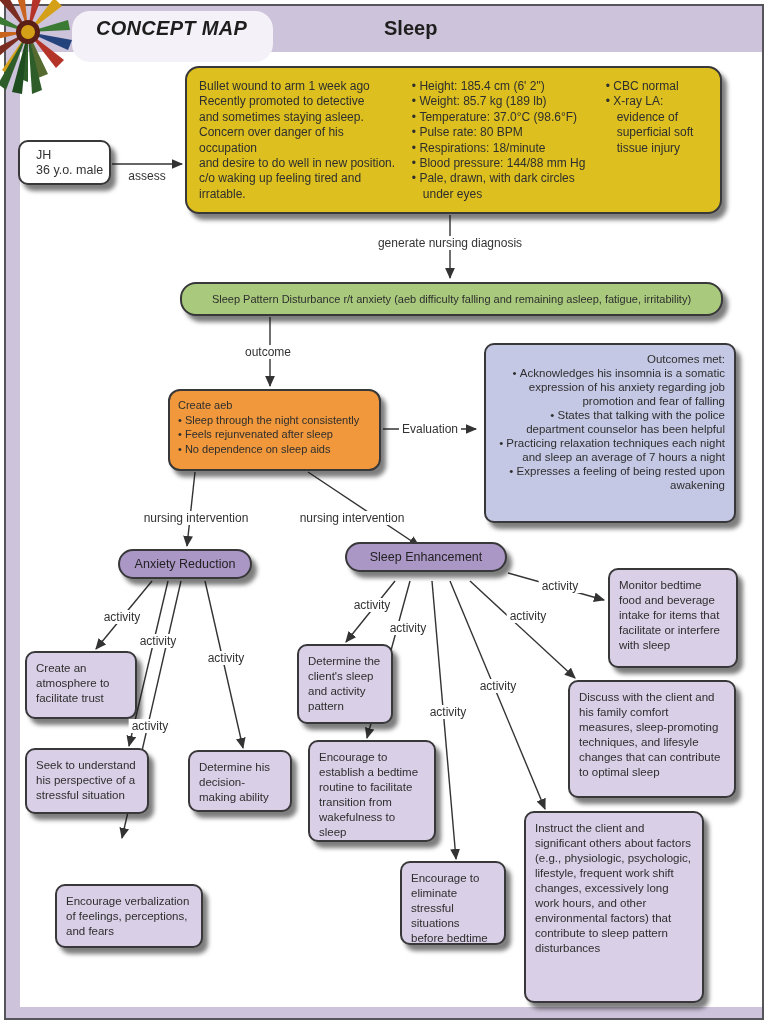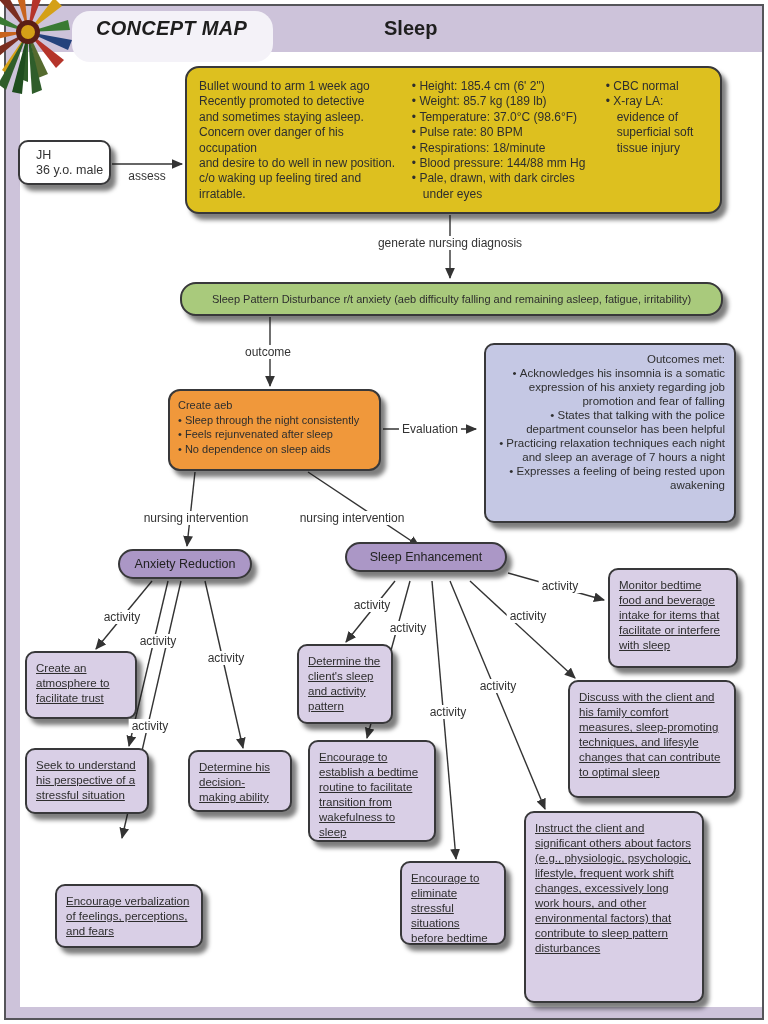--- a/index.html
+++ b/index.html
@@ -28,21 +28,21 @@
   ul.blist li{padding-left:11px;}
   ul.blist li::before{content:"\2022\00a0";margin-left:-11px;}
   .diagnosis{left:180px;top:282px;width:543px;height:34px;border-radius:16px;background:#a9ca7c;
              display:flex;align-items:center;justify-content:center;font-size:11px;white-space:nowrap;color:#2e2e2e;}
   .outcome-box{left:168px;top:389px;width:213px;height:82px;border-radius:12px;background:#f0983b;
                padding:7px 8px;font-size:11px;line-height:14.6px;color:#2e2e2e;}
   .eval-box{left:484px;top:343px;width:252px;height:180px;border-radius:10px;background:#c5c8e4;
             padding:7px 9px;font-size:11.5px;line-height:14px;color:#2e2e2e;text-align:right;}
   .ivh{border-radius:15px;background:#ab97c6;display:flex;align-items:center;justify-content:center;
        font-size:12.5px;height:30px;color:#222;}
-  .act{border-radius:10px;background:#d9cfe6;padding:8px 9px;font-size:11.5px;line-height:15px;color:#2e2e2e;text-decoration:underline;}
+  .act{border-radius:10px;background:#d9cfe6;padding:8px 9px;font-size:11.5px;line-height:15px;color:#2e2e2e;}
   .lbl{position:absolute;transform:translate(-50%,-50%);background:#fff;padding:0 3px;font-size:12px;
        color:#333;white-space:nowrap;z-index:3;}
   #wires{position:absolute;left:0;top:0;z-index:1;}
 </style>
 </head>
 <body>
 
 <div id="stage">
 
   <div class="band-top"></div>

